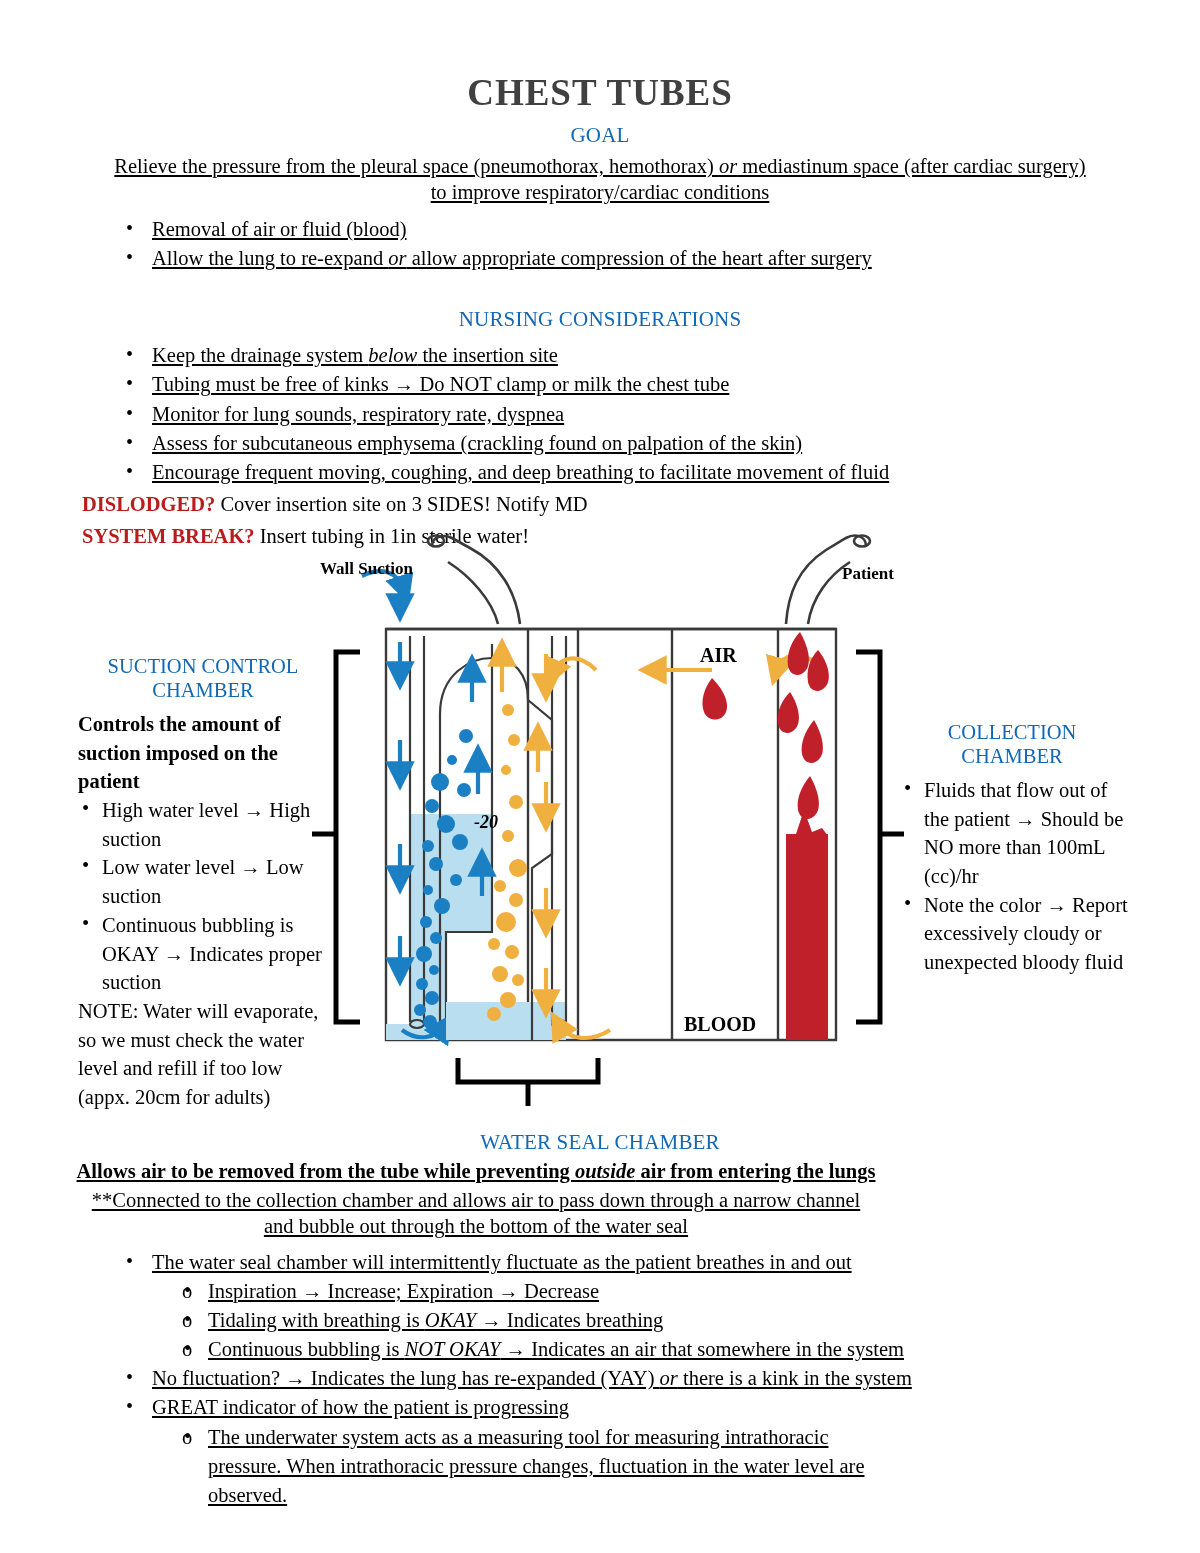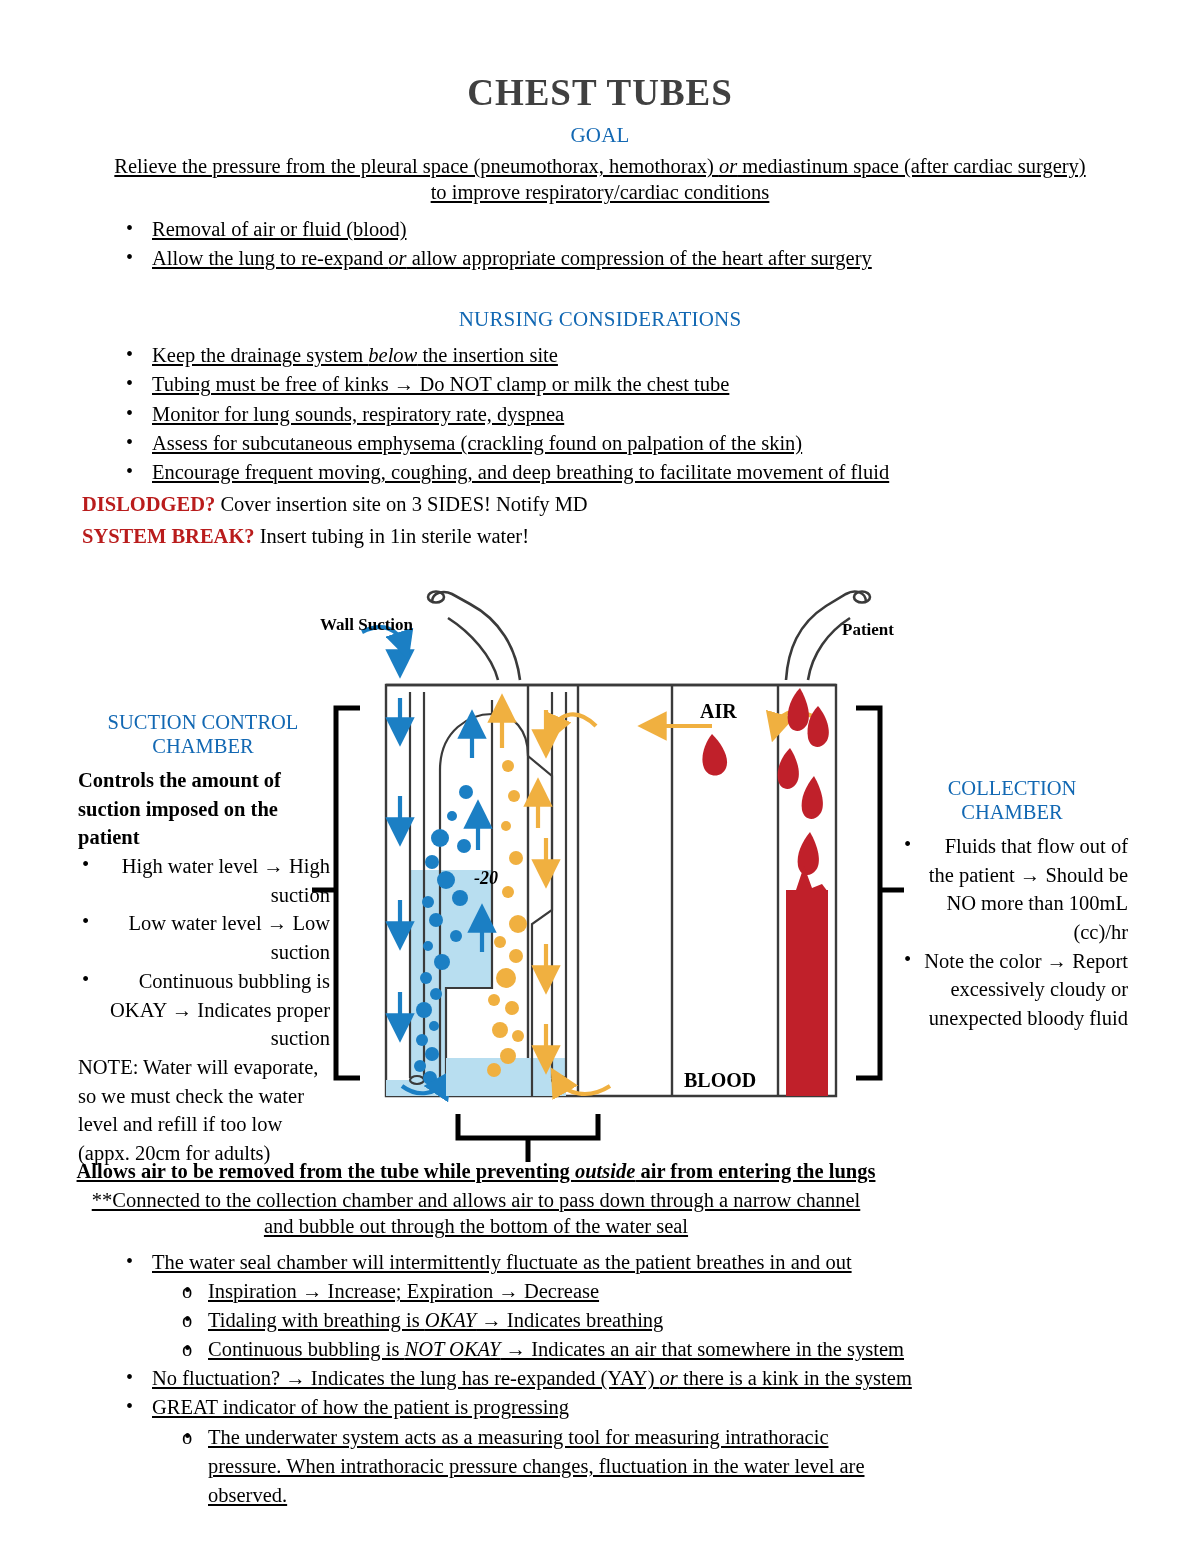--- a/index.html
+++ b/index.html
@@ -31,29 +31,29 @@
     padding-left:32px;margin-left:120px;
   }
   ul.bul>li:before{
     content:"\2022";position:absolute;left:6px;top:-1px;font-size:20px;
   }
   .ln{font-size:20.5px;line-height:1.40;margin-left:82px;}
   .bold{font-weight:bold;}
   .ital{font-style:italic;}
 
   
-  .diagram{position:absolute;left:0;top:580px;width:1156px;height:620px;}
+  .diagram{position:absolute;left:0;top:524px;width:1156px;height:620px;}
   .dg-label{position:absolute;font-weight:bold;font-size:17px;white-space:nowrap;}
   .blk-head{
     position:absolute;text-align:center;color:#1268b3;
     font-size:20.5px;line-height:1.18;font-weight:normal;
   }
   .blk-txt{position:absolute;font-size:20.5px;line-height:1.40;}
   .blk-txt ul{margin:0;padding:0;list-style:none;}
-  .blk-txt ul>li{position:relative;padding-left:24px;text-align:right;}
+  .blk-txt ul>li{position:relative;padding-left:24px;}
   .blk-txt ul>li:before{content:"\2022";position:absolute;left:4px;top:-2px;}
 
   .wsc-cap{
     position:absolute;left:0;right:0;top:1130px;text-align:center;
     color:#1268b3;font-size:21px;font-weight:normal;letter-spacing:.2px;
   }
   svg{display:block;}
 </style>
 </head>
 <body>
@@ -280,20 +280,21 @@
       <span>CHAMBER</span>
     </div>
     <div class="blk-txt" style="left:900px;top:252px;width:228px;">
       <ul>
         <li>Fluids that flow out of the patient → Should be NO more than 100mL (cc)/hr</li>
         <li>Note the color → Report excessively cloudy or unexpected bloody fluid</li>
       </ul>
     </div>
   </div>
 
+  <div class="wsc-cap">WATER SEAL CHAMBER</div>
 
   <div style="position:absolute;left:0;top:1158px;width:952px;">
     <p class="center-par bold" style="margin:0 70px;font-size:20.5px;">
       <span>Allows air to be removed from the tube while preventing </span><span class="ital">outside</span><span> air from entering the lungs</span>
     </p>
     <p class="center-par" style="margin:2px 78px 0 78px;">**Connected to the collection chamber and allows air to pass down through a narrow channel and bubble out through the bottom of the water seal</p>
 
     <ul class="bul" style="margin-top:8px;">
       <li>The water seal chamber will intermittently fluctuate as the patient breathes in and out</li>
     </ul>

